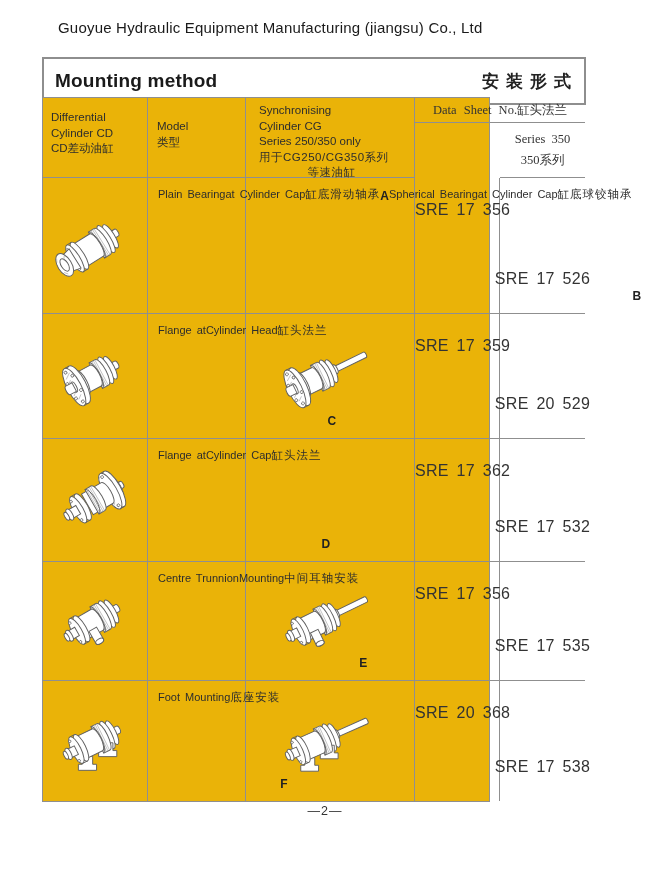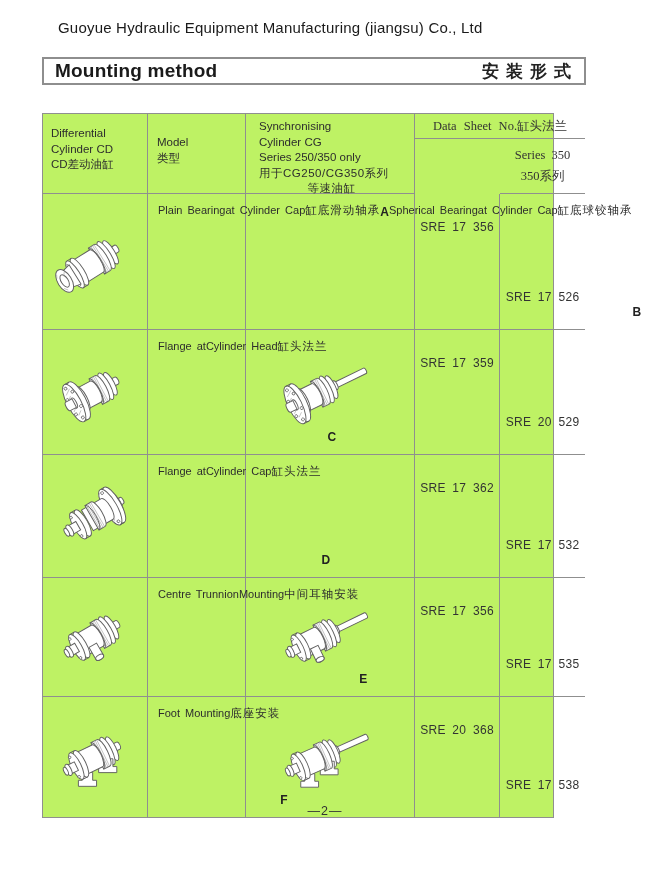--- a/index.html
+++ b/index.html
@@ -10,32 +10,31 @@
   html,body{margin:0;padding:0;}
   body{
     width:650px;height:876px;position:relative;background:#ffffff;
     font-family:"Liberation Sans",sans-serif;color:var(--ink);
     -webkit-font-smoothing:antialiased;
   }
   .company{
     position:absolute;left:58px;top:19px;font-size:15px;color:#1a1a1a;letter-spacing:.2px;
   }
   .titlebox{
-    position:absolute;left:42px;top:57px;width:544px;height:28px;box-sizing:border-box;
+    position:absolute;left:42px;top:57px;width:544px;height:48px;box-sizing:border-box;
     border:2px solid var(--boxline);display:flex;align-items:center;justify-content:space-between;
     padding:0 6px 0 11px;background:#fff;
   }
   .title-en{font-size:19px;font-weight:bold;color:#1a1a1a;letter-spacing:.2px;}
   .title-cn{font-size:17px;font-weight:600;color:#222;letter-spacing:7px;}
   .tbl{
-    position:absolute;left:42px;top:97px;width:512px;box-sizing:border-box;
-    border:1px solid var(--line);display:grid;background:#bef264;
+    position:absolute;left:42px;top:97px;width:448px;box-sizing:border-box;
+    border:1px solid var(--line);display:grid;background:#eab308;
     grid-template-columns:105px 98px 169px 85px 85px;
     grid-template-rows:25px 55px 136px 125px 123px 119px 120px;
-    margin-top:16px;
   }
   .c{border-right:1px solid var(--line);border-bottom:1px solid var(--line);box-sizing:border-box;min-width:0;}
   .nr{border-right:none;}
   .nb{border-bottom:none;}
   .hline{font-size:11.5px;line-height:15.5px;white-space:nowrap;}
   .h-diff{padding:12px 2px 0 8px;}
   .h-model{padding:21px 18px 0 9px;}
   .h-sync{padding:5px 2px 0 13px;}
   .h-sync .cn{font-size:11.5px;letter-spacing:.5px;}
   .h-sync .centered{text-align:center;margin-left:-8px;}
@@ -43,21 +42,21 @@
   .h-ds{display:flex;align-items:center;justify-content:center;font-size:12.5px;word-spacing:4px;color:#333;}
   .h-ser{display:flex;flex-direction:column;align-items:center;justify-content:center;font-size:12.5px;line-height:21px;word-spacing:3px;color:#333;}
   .cell-img,.cell-cg{display:flex;align-items:center;justify-content:center;overflow:hidden;}
   .cell-model{display:flex;flex-direction:row;padding:9px 4px 6px 10px;}
   .mline{font-size:11px;line-height:15px;white-space:nowrap;word-spacing:2px;color:var(--ink);}
   .mcn{font-size:11.5px;letter-spacing:1px;}
   .mletter{font-weight:bold;font-size:12px;line-height:14px;text-align:center;width:100%;margin-top:2px;color:#222;}
   .mlast{margin-top:auto;margin-bottom:4px;}
   .cell-s250{padding-top:23px;text-align:center;}
   .cell-s350{display:flex;align-items:flex-end;justify-content:center;padding-bottom:25px;}
-  .sre{font-size:12px;letter-spacing:.3px;word-spacing:3px;color:#333;white-space:nowrap;}
+  .sre{font-size:16px;letter-spacing:.3px;word-spacing:3px;color:#333;white-space:nowrap;}
   .pageno{position:absolute;top:804px;left:0;width:650px;text-align:center;font-size:12.5px;color:#333;letter-spacing:1px;}
   
   .fw{fill:#fff;stroke:#606060;stroke-width:1.1;}
   .ln{fill:none;stroke:#606060;stroke-width:1;}
   .hl{fill:none;stroke:#a0a0a0;stroke-width:.65;}
   .bolt{fill:#fff;stroke:#606060;stroke-width:.9;}
 </style>
 </head>
 <body>
 

